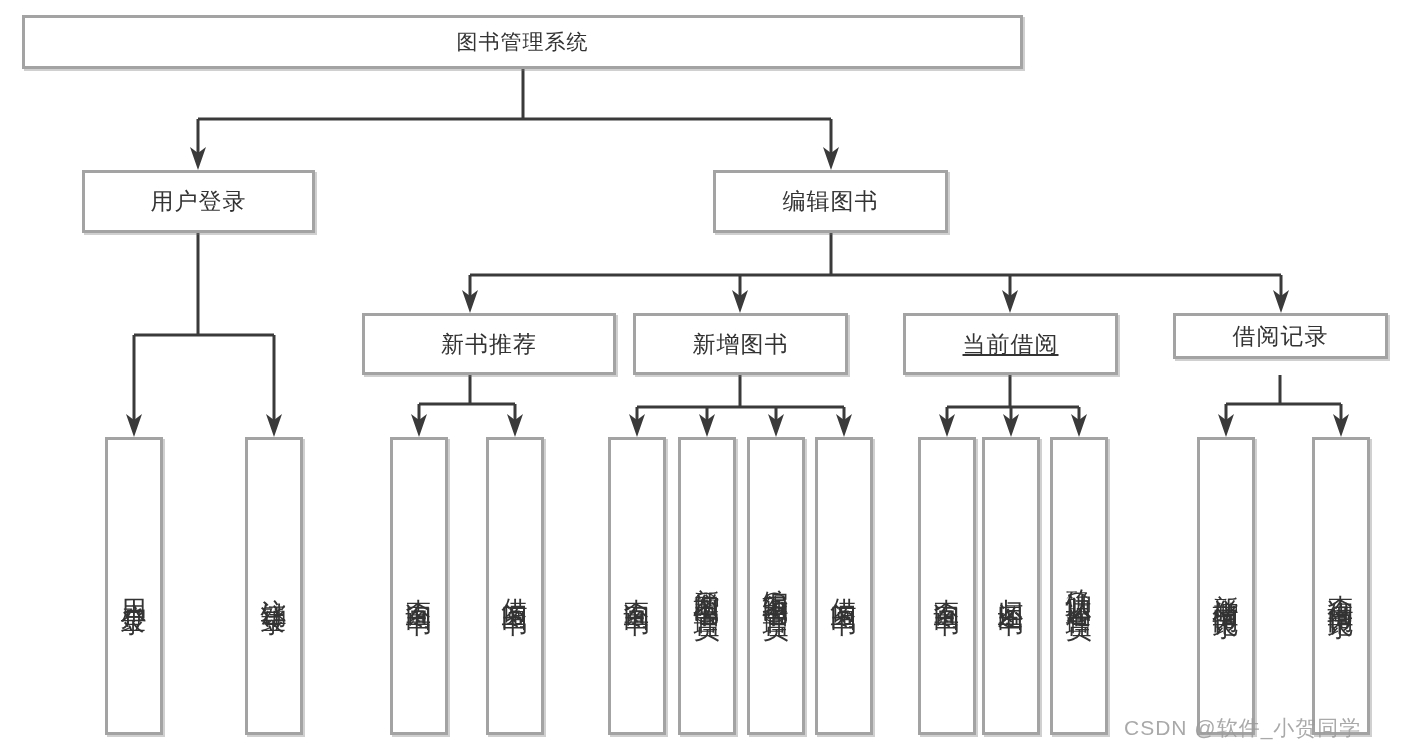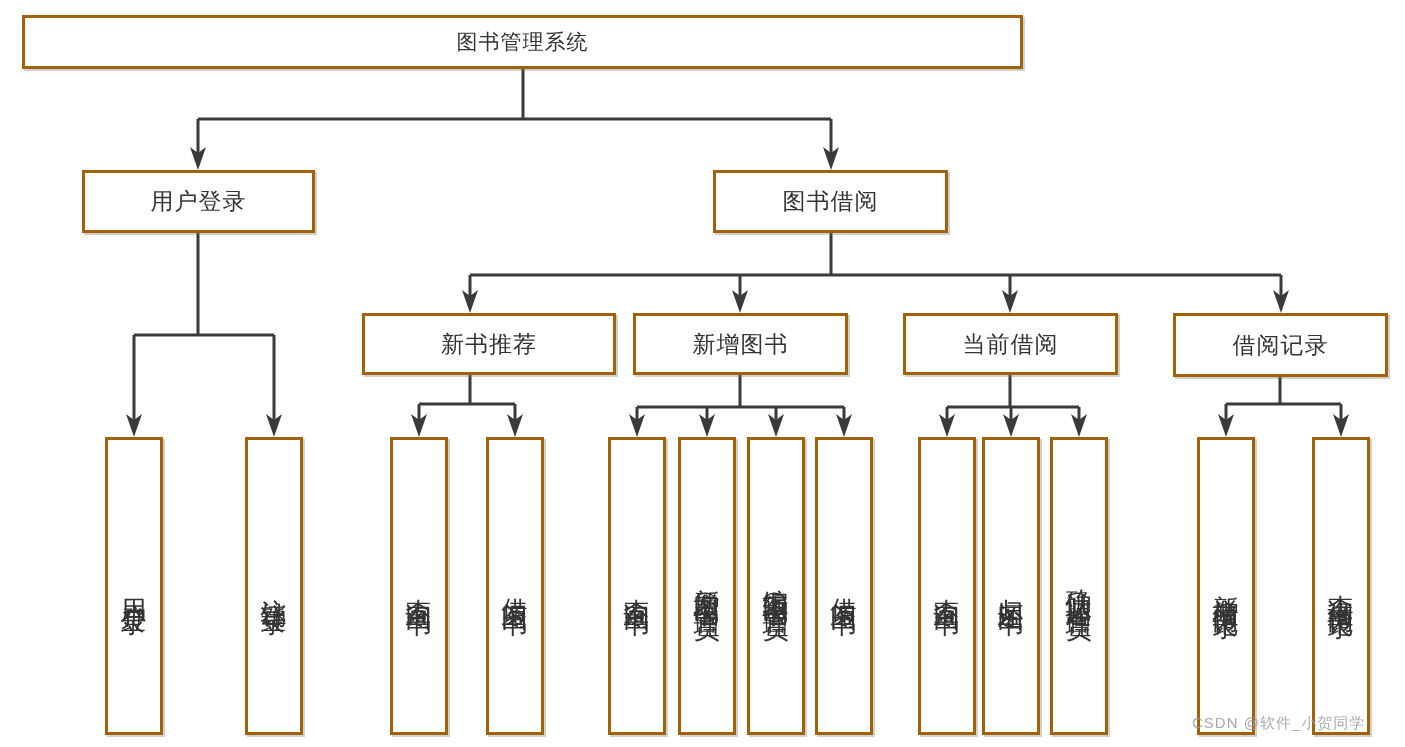--- a/index.html
+++ b/index.html
@@ -18,21 +18,21 @@
   .connectors {
     position: absolute;
     left: 0;
     top: 0;
     width: 1405px;
     height: 747px;
   }
   .node {
     position: absolute;
     background: #ffffff;
-    border: 3px solid #a16207;
+    border: 3px solid #a3a3a3;
     box-sizing: border-box;
     display: flex;
     align-items: center;
     justify-content: center;
     color: #333333;
     box-shadow: 2px 2px 0 rgba(120,120,120,0.35);
   }
   .h-label {
     font-size: 23px;
     letter-spacing: 1px;
@@ -50,23 +50,23 @@
   .v-label {
     writing-mode: vertical-lr;
     text-orientation: mixed;
     font-size: 26px;
     letter-spacing: 4px;
     line-height: 1;
     color: #333333;
   }
   .watermark {
     position: absolute;
-    left: 1192px;
+    left: 1124px;
     top: 714px;
-    font-size: 15px;
+    font-size: 21px;
     color: #9b9b9b;
     opacity: 0.85;
     white-space: nowrap;
     letter-spacing: 1px;
     z-index: 10;
   }
 </style>
 </head>
 <body>
 
@@ -96,33 +96,33 @@
     </svg>
 
   <div class="node" style="left:22px; top:15px; width:1001px; height:54px;">
     <span class="h-label root-label">图书管理系统</span>
   </div>
 
   <div class="node" style="left:82px; top:170px; width:233px; height:63px;">
     <span class="h-label">用户登录</span>
   </div>
   <div class="node" style="left:713px; top:170px; width:235px; height:63px;">
-    <span class="h-label">图书借阅</span>
+    <span class="h-label">编辑图书</span>
   </div>
 
   <div class="node" style="left:362px; top:313px; width:254px; height:62px;">
     <span class="h-label">新书推荐</span>
   </div>
   <div class="node" style="left:633px; top:313px; width:215px; height:62px;">
     <span class="h-label">新增图书</span>
   </div>
-  <div class="node" style="left:903px; top:313px; width:215px; height:62px;">
+  <div class="node" style="left:903px; top:313px; width:215px; height:62px;text-decoration:underline;">
     <span class="h-label">当前借阅</span>
   </div>
-  <div class="node" style="left:1173px; top:313px; width:215px; height:64px;">
+  <div class="node" style="left:1173px; top:313px; width:215px; height:46px;">
     <span class="h-label">借阅记录</span>
   </div>
 
   <div class="node leaf" style="left:105px;">
     <span class="v-label">用户登录</span>
   </div>
   <div class="node leaf" style="left:245px;">
     <span class="v-label">注销登录</span>
   </div>
 

